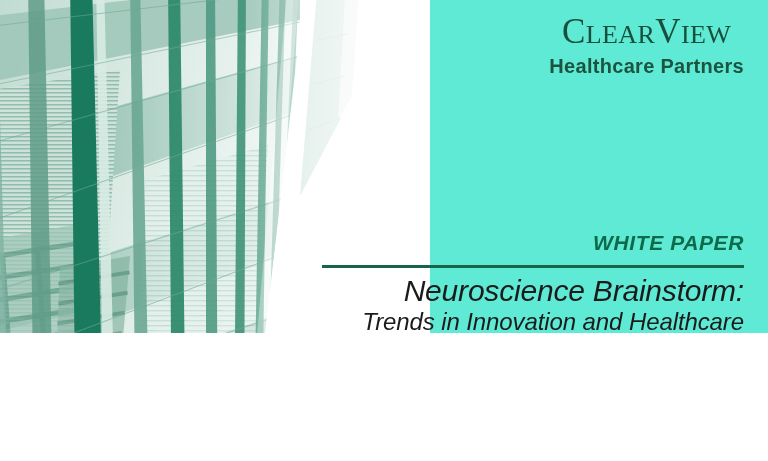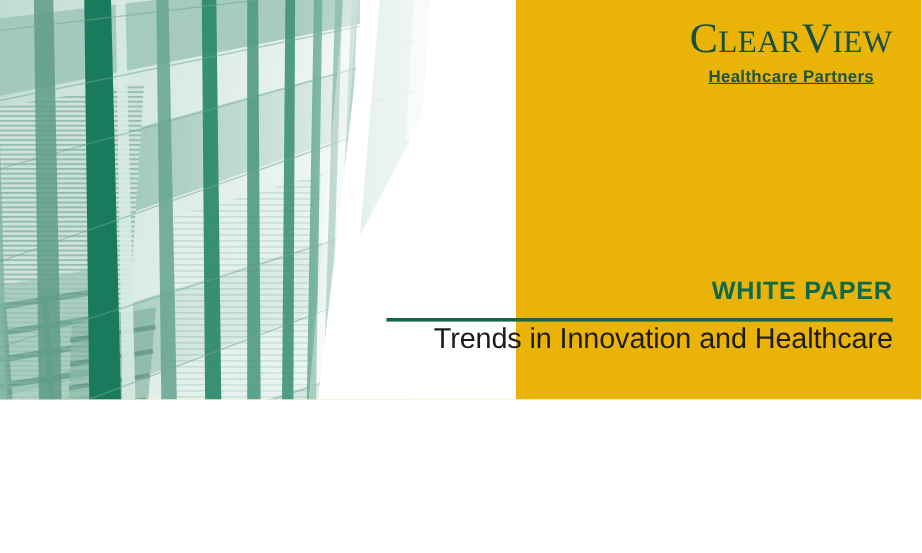--- a/index.html
+++ b/index.html
@@ -7,21 +7,21 @@
     padding: 0;
     background: #ffffff;
   }
   body {
     font-family: "Liberation Sans", sans-serif;
   }
   .page {
     position: relative;
     width: 768px;
     height: 333px;
-    background: #eab308;
+    background: #5eead4;
     overflow: hidden;
   }
 
   
   .photo {
     position: absolute;
     left: 0;
     top: 0;
     width: 430px;
     height: 461px;
@@ -50,34 +50,34 @@
     font-size: 35px;
   }
   .logo-wordmark .sc {
     font-size: 26px;
   }
   .logo-tagline {
     display: block;
     margin-top: 7px;
     font-family: "Liberation Sans", sans-serif;
     color: #1d5440;
-    font-size: 14px;
+    font-size: 20px;
     font-weight: 600;
     letter-spacing: 0.3px;
     white-space: nowrap;
-    text-decoration: underline;
   }
 
   
   .title-block {
     position: absolute;
     right: 24px;
     top: 232px;
     width: 424px;
     text-align: right;
+    font-style: italic;
   }
   .eyebrow {
     font-size: 21px;
     font-weight: bold;
     color: #0d6b49;
     letter-spacing: 0.6px;
     line-height: 1;
     margin: 0;
   }
   .rule {
@@ -229,16 +229,17 @@
   </div>
 
   <div class="logo">
     <span class="logo-wordmark"><span class="cap">C</span><span class="sc">LEAR</span><span class="cap">V</span><span class="sc">IEW</span></span>
     <span class="logo-tagline">Healthcare Partners</span>
   </div>
 
   <div class="title-block">
     <p class="eyebrow">WHITE PAPER</p>
     <div class="rule"></div>
+    <h1 class="doc-title">Neuroscience Brainstorm:</h1>
     <h2 class="doc-subtitle">Trends in Innovation and Healthcare</h2>
   </div>
 
 </div>
 
 </body></html>

